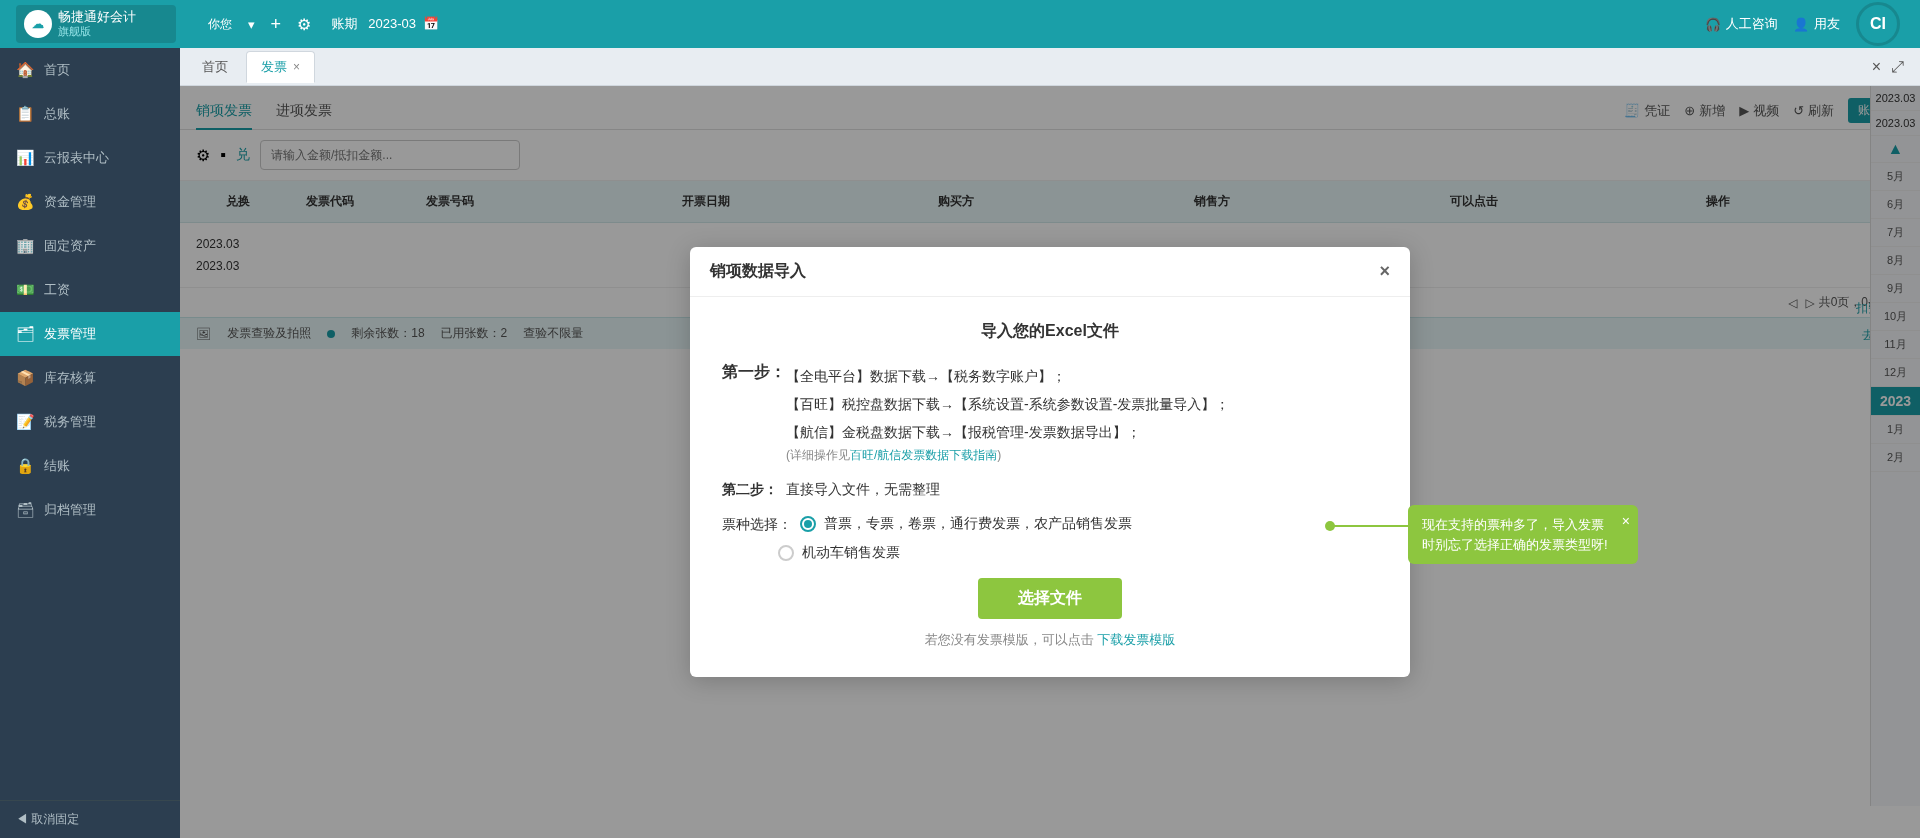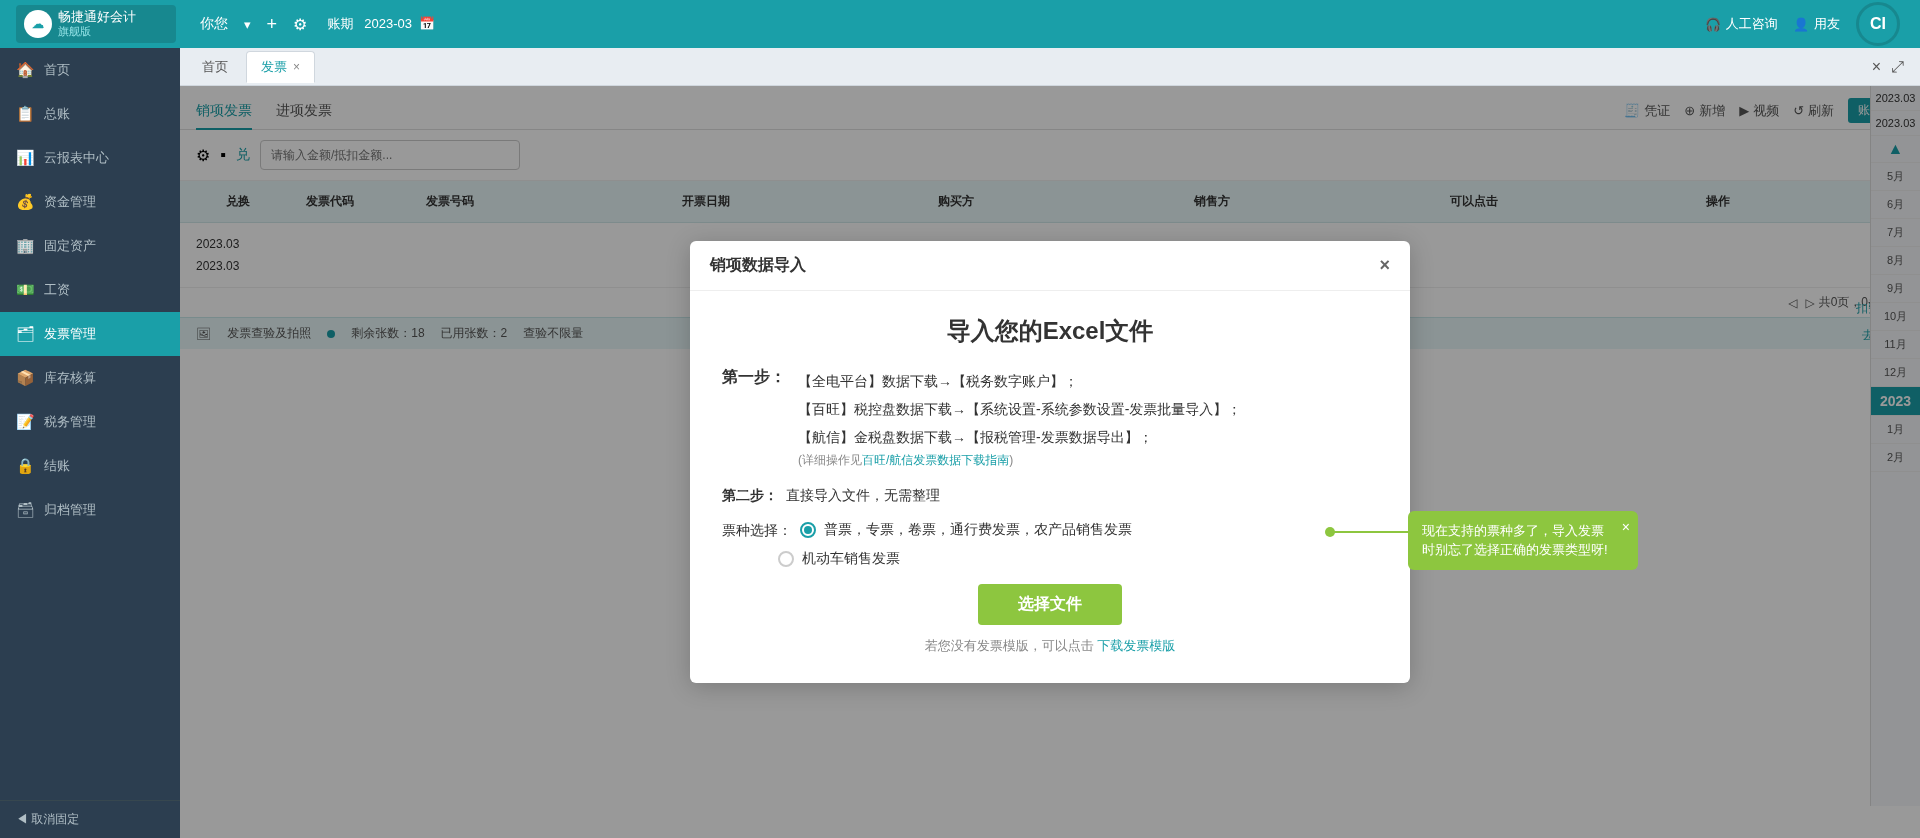--- a/index.html
+++ b/index.html
@@ -14,21 +14,21 @@
       display: flex; align-items: center; gap: 6px;
       background: #17888f; border-radius: 4px; padding: 4px 8px; min-width: 160px;
     }
     .topbar-logo-icon {
       width: 28px; height: 28px; background: white; border-radius: 50%;
       display: flex; align-items: center; justify-content: center;
       color: #1a9fa8; font-weight: bold; font-size: 12px;
     }
     .topbar-logo-text { color: white; font-size: 13px; line-height: 1.2; }
     .topbar-logo-badge { color: #90e0e4; font-size: 11px; }
-    .topbar-company { color: white; font-size: 14px; margin-left: 12px; }
+    .topbar-company { color: white; font-size: 12px; margin-left: 20px; }
     .topbar-arrow { color: white; margin-left: 4px; }
     .topbar-plus { color: white; font-size: 18px; cursor: pointer; margin: 0 4px; }
     .topbar-gear { color: white; font-size: 16px; cursor: pointer; }
     .topbar-period { color: white; font-size: 13px; margin-left: 8px; }
     .topbar-right { margin-left: auto; display: flex; align-items: center; gap: 16px; }
     .topbar-help, .topbar-user { color: white; display: flex; align-items: center; gap: 4px; cursor: pointer; }
 
     
     .layout { display: flex; height: calc(838px - 48px); }
 
@@ -118,21 +118,21 @@
       background: white; border-radius: 6px; width: 720px;
       box-shadow: 0 4px 24px rgba(0,0,0,0.2); position: relative;
     }
     .modal-header {
       display: flex; align-items: center; justify-content: space-between;
       padding: 14px 20px; border-bottom: 1px solid #eee;
       font-size: 16px; font-weight: bold; color: #333;
     }
     .modal-close { font-size: 18px; cursor: pointer; color: #666; }
     .modal-body { padding: 24px 32px 20px; }
-    .modal-title { text-align: center; font-size: 24px; font-weight: bold; color: #333; margin-bottom: 20px; }
+    .modal-title { text-align: center; font-size: 16px; font-weight: bold; color: #333; margin-bottom: 20px; }
 
     .step-block { margin-bottom: 16px; }
 
     .modal-btn {
       display: block; margin: 0 auto 12px;
       background: #8dc63f; color: white; border: none; border-radius: 4px;
       padding: 10px 40px; font-size: 16px; cursor: pointer; font-weight: bold;
     }
     .modal-footer { text-align: center; font-size: 13px; color: #888; padding-bottom: 8px; }
     .modal-footer-link { color: #1a9fa8; cursor: pointer; }
@@ -340,21 +340,21 @@
           <div class="modal-header">
             <span>销项数据导入</span>
             <span class="modal-close">×</span>
           </div>
           <div class="modal-body">
             <div class="modal-title">导入您的Excel文件</div>
 
             <div class="step-block">
               <div style="display:flex;gap:0;">
                 <span style="font-size:16px;color:#333;font-weight:bold;white-space:nowrap;">第一步：</span>
-                <div style="margin-left:12px;">
+                <div style="margin-left:0;">
                   <p style="font-size:14px;color:#333;line-height:2;">【全电平台】数据下载→【税务数字账户】；</p>
                   <p style="font-size:14px;color:#333;line-height:2;">【百旺】税控盘数据下载→【系统设置-系统参数设置-发票批量导入】；</p>
                   <p style="font-size:14px;color:#333;line-height:2;">【航信】金税盘数据下载→【报税管理-发票数据导出】；</p>
                   <p style="font-size:12px;color:#888;line-height:1.6;">
                     (详细操作见<span style="color:#1a9fa8;cursor:pointer;">百旺/航信发票数据下载指南</span>)
                   </p>
                 </div>
               </div>
             </div>
 

